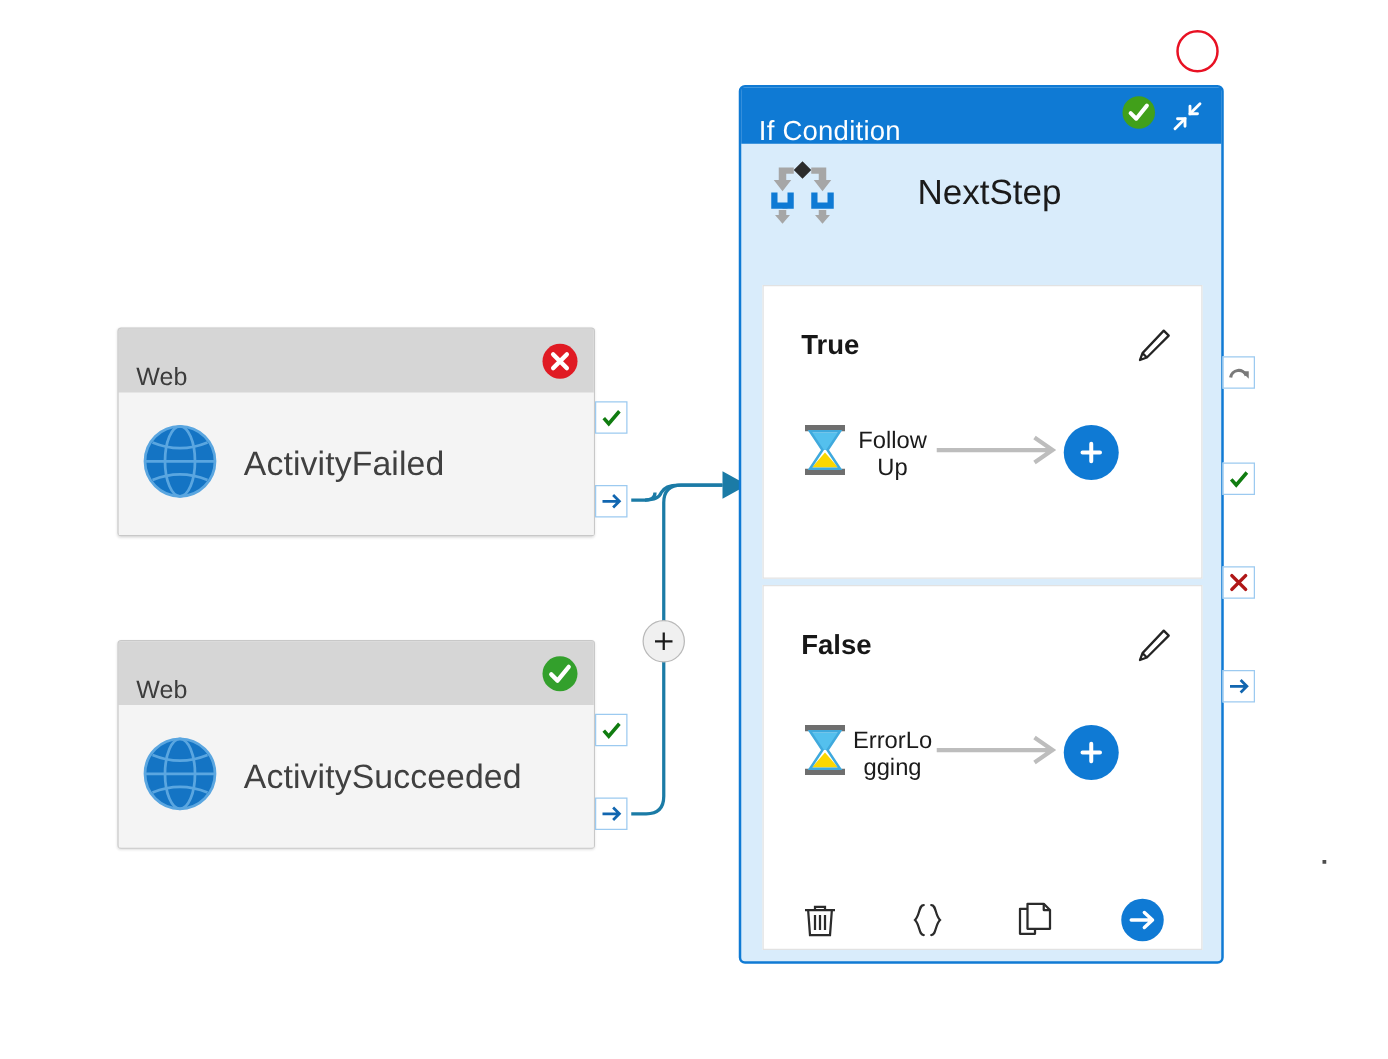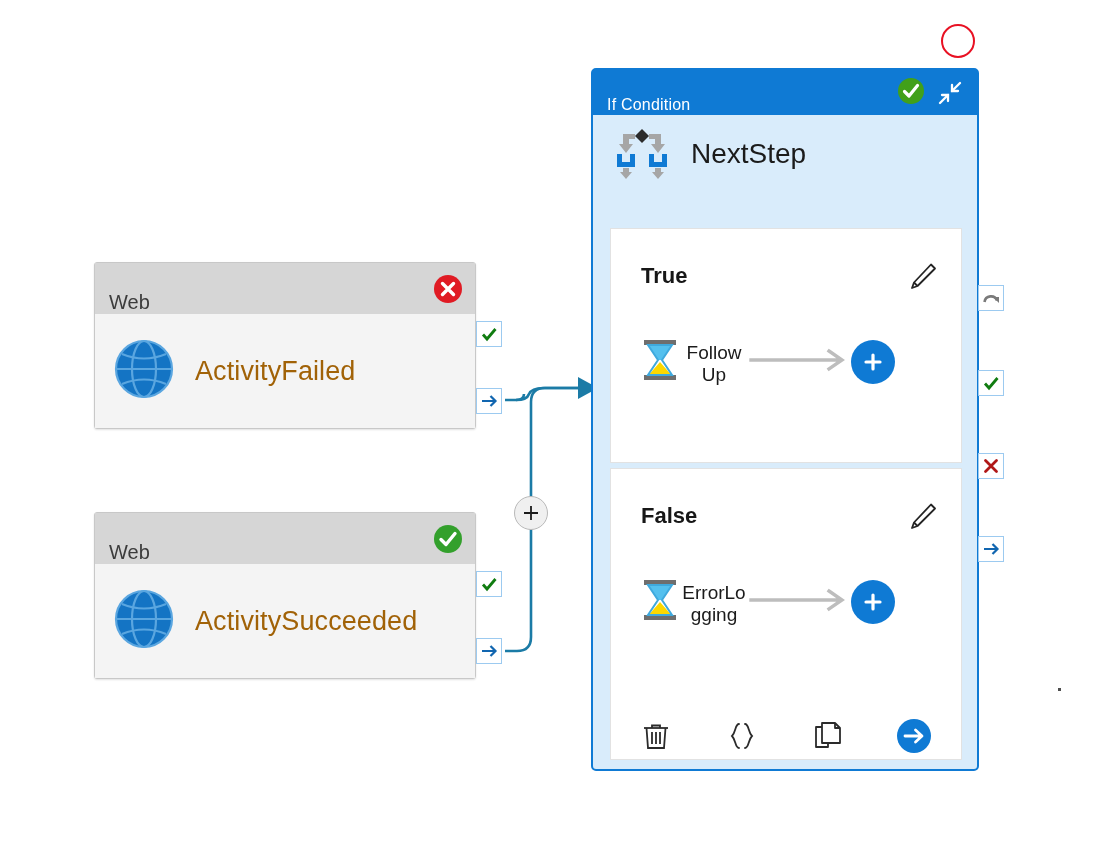--- a/index.html
+++ b/index.html
@@ -37,21 +37,21 @@
     font-size:20px;color:#3c3c3c;letter-spacing:.1px;
   }
   .act-body{
     height:114px;
     display:flex;align-items:center;
     padding-left:18px;
     box-sizing:border-box;
     background:#f4f4f4;
   }
   .act-name{
-    font-size:27px;color:#a16207;margin-left:20px;
+    font-size:27px;color:#404040;margin-left:20px;
     letter-spacing:.1px;
   }
 
   
   .badge{position:absolute;right:12px;top:50%;transform:translateY(-50%);
          width:30px;height:30px;}
 
   
   .handle{
     position:absolute;
@@ -73,29 +73,29 @@
     box-sizing:border-box;
   }
   .if-title{
     height:45px;background:#0f7ad4;
     display:flex;align-items:center;
     padding:0 10px 0 14px;
     box-sizing:border-box;
     position:relative;
   }
   .if-title-text{
-    color:#ffffff;font-size:16px;letter-spacing:.2px;margin-top:24px;
+    color:#ffffff;font-size:22px;letter-spacing:.2px;margin-top:24px;
   }
   .if-title-icons{
     position:absolute;right:10px;top:0;height:45px;
     display:flex;align-items:center;gap:8px;
   }
   .if-subhead{
     height:78px;display:flex;align-items:center;
-    padding-left:18px;box-sizing:border-box;
+    padding-left:18px;box-sizing:border-box;gap:43px;
   }
   .if-subhead-text{font-size:28px;color:#1b1b1b;margin-left:18px;}
 
   .branchbox{
     position:absolute;left:17px;width:352px;
     background:#ffffff;border:1px solid #e2e2e2;
     box-sizing:border-box;
   }
   .branch-label{
     position:absolute;left:30px;top:34px;

